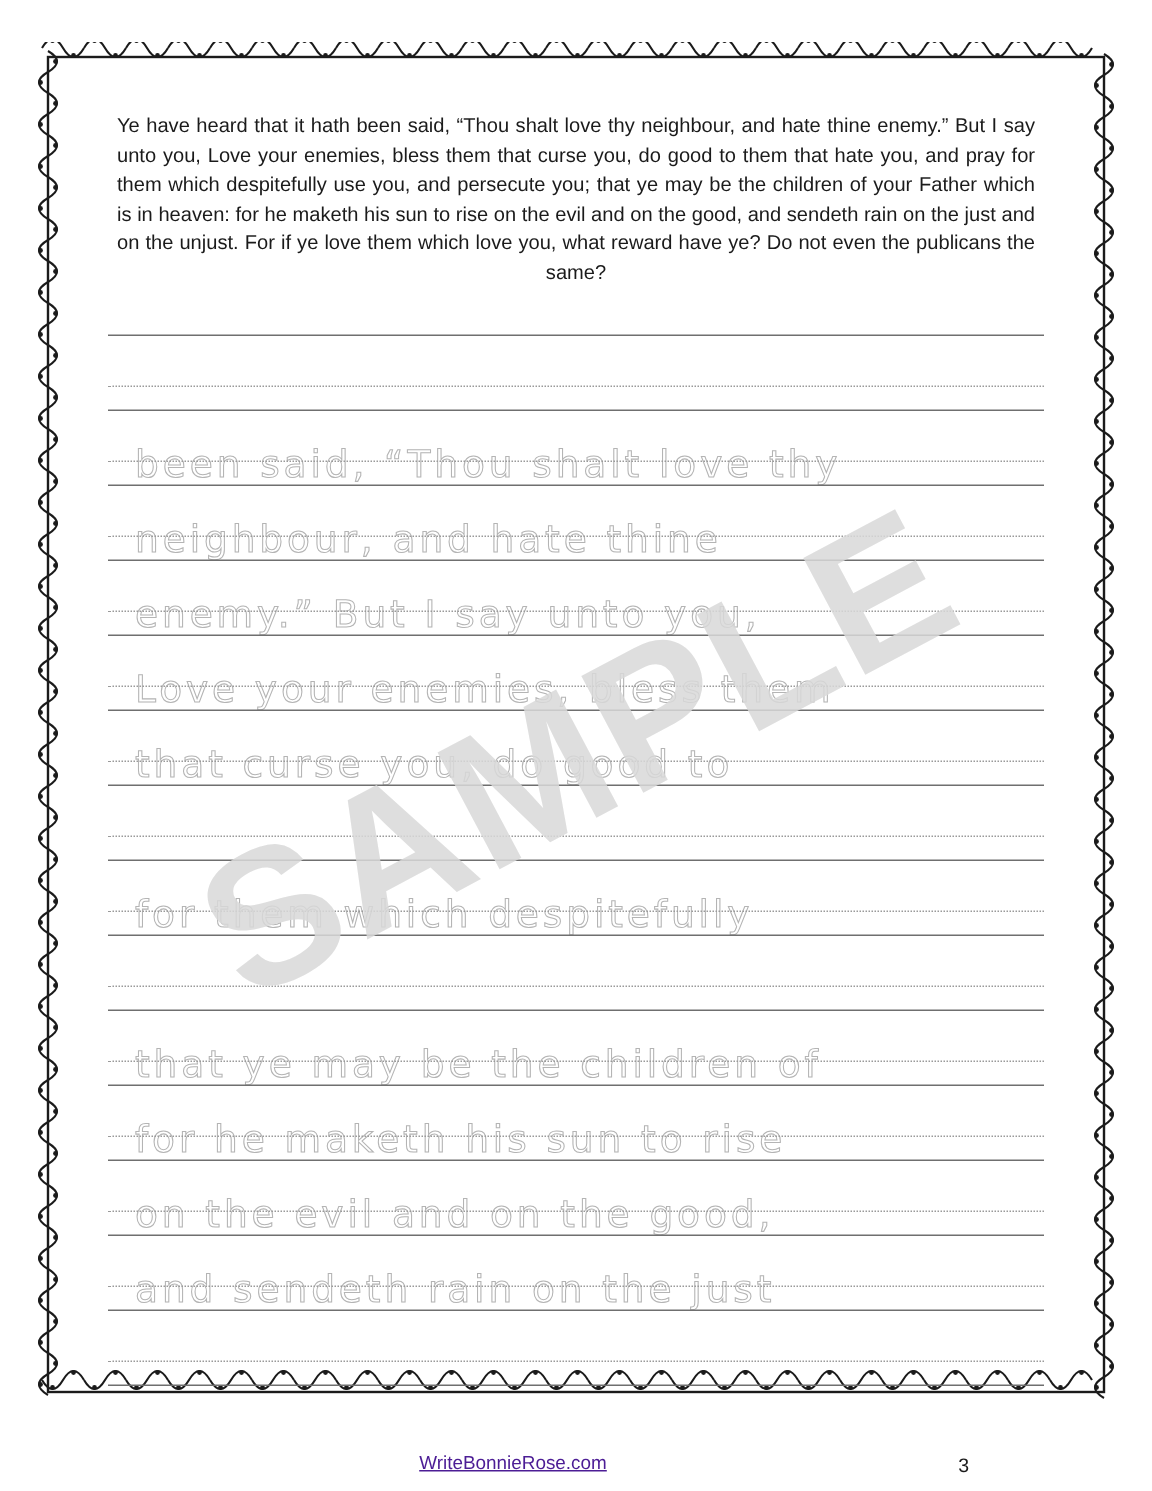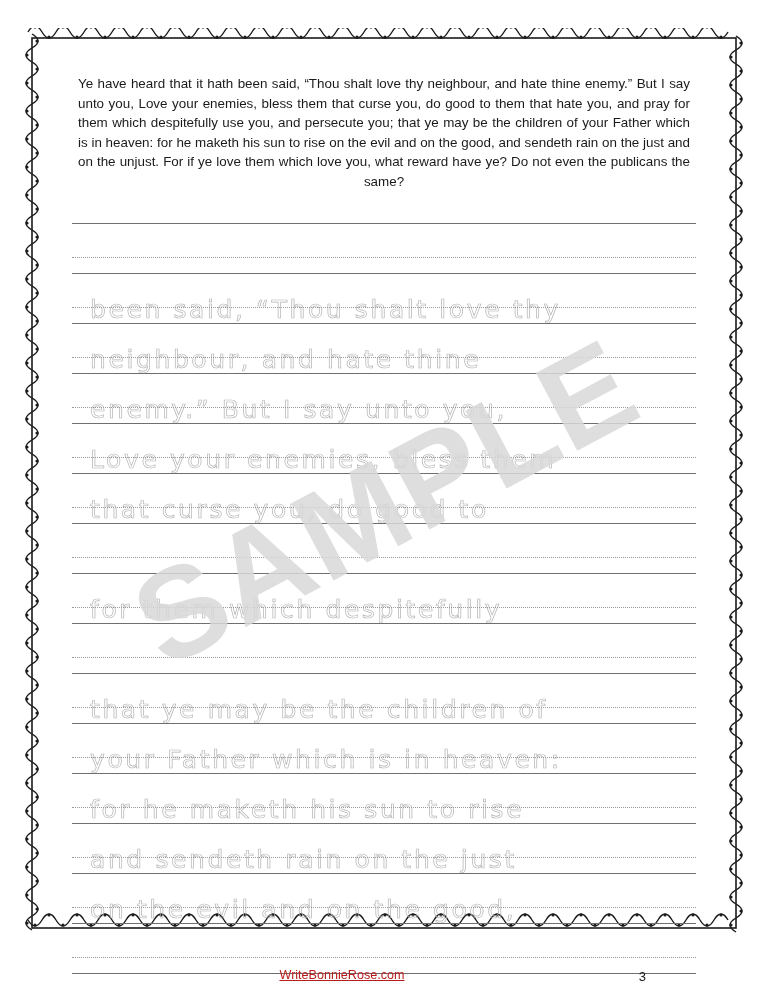--- a/index.html
+++ b/index.html
@@ -134,21 +134,21 @@
   }
 
   
   .footer-link {
     position: absolute;
     left: 0;
     right: 0;
     bottom: 24px;
     text-align: center;
     font-size: 12.6px;
-    color: #b91c1c;
+    color: #4c1d95;
     text-decoration: underline;
     font-family: "Liberation Sans", sans-serif;
   }
   .page-number {
     position: absolute;
     right: 38px;
     bottom: 22px;
     font-size: 13px;
     color: #1b1b1b;
     font-family: "Liberation Sans", sans-serif;
@@ -346,36 +346,31 @@
     <div class="line-group">
       <div class="midline"></div>
       <div class="baseline"></div>
     </div>
     <div class="line-group">
       <div class="trace-text">that ye may be the children of</div>
       <div class="midline"></div>
       <div class="baseline"></div>
     </div>
     <div class="line-group">
-      <div class="trace-text">your Father which is in heaven:</div>
-      <div class="midline"></div>
-      <div class="baseline"></div>
-    </div>
-    <div class="line-group">
       <div class="trace-text">for he maketh his sun to rise</div>
       <div class="midline"></div>
       <div class="baseline"></div>
     </div>
     <div class="line-group">
+      <div class="trace-text">on the evil and on the good,</div>
+      <div class="midline"></div>
+      <div class="baseline"></div>
+    </div>
+    <div class="line-group">
       <div class="trace-text">and sendeth rain on the just</div>
-      <div class="midline"></div>
-      <div class="baseline"></div>
-    </div>
-    <div class="line-group">
-      <div class="trace-text">on the evil and on the good,</div>
       <div class="midline"></div>
       <div class="baseline"></div>
     </div>
     <div class="line-group">
       <div class="midline"></div>
       <div class="baseline"></div>
     </div>
   </div>
 
   <div class="watermark">SAMPLE</div>

